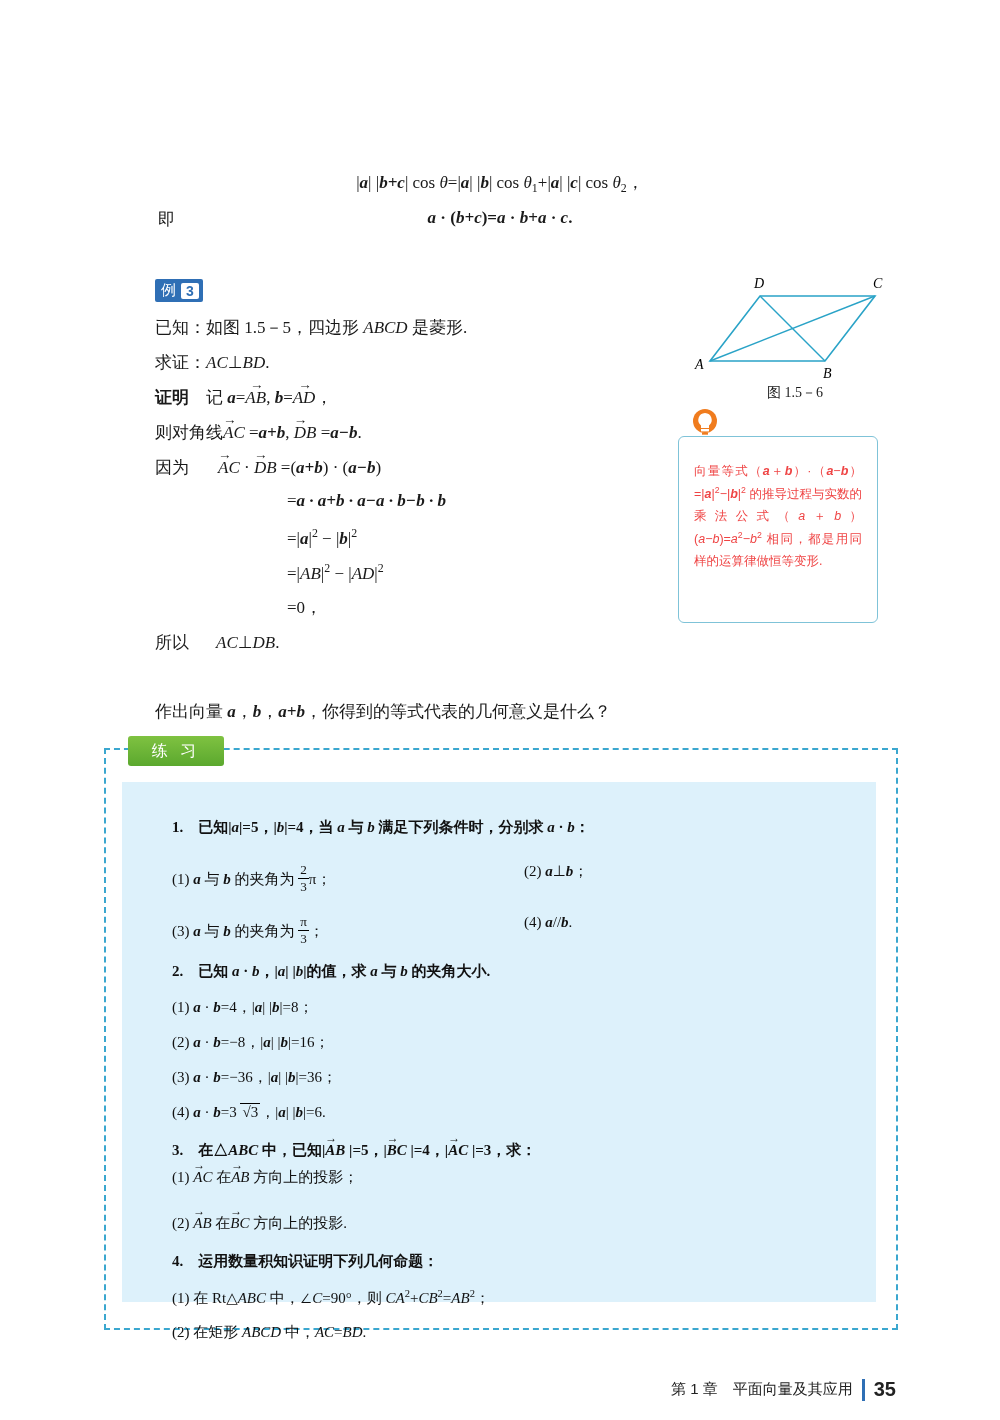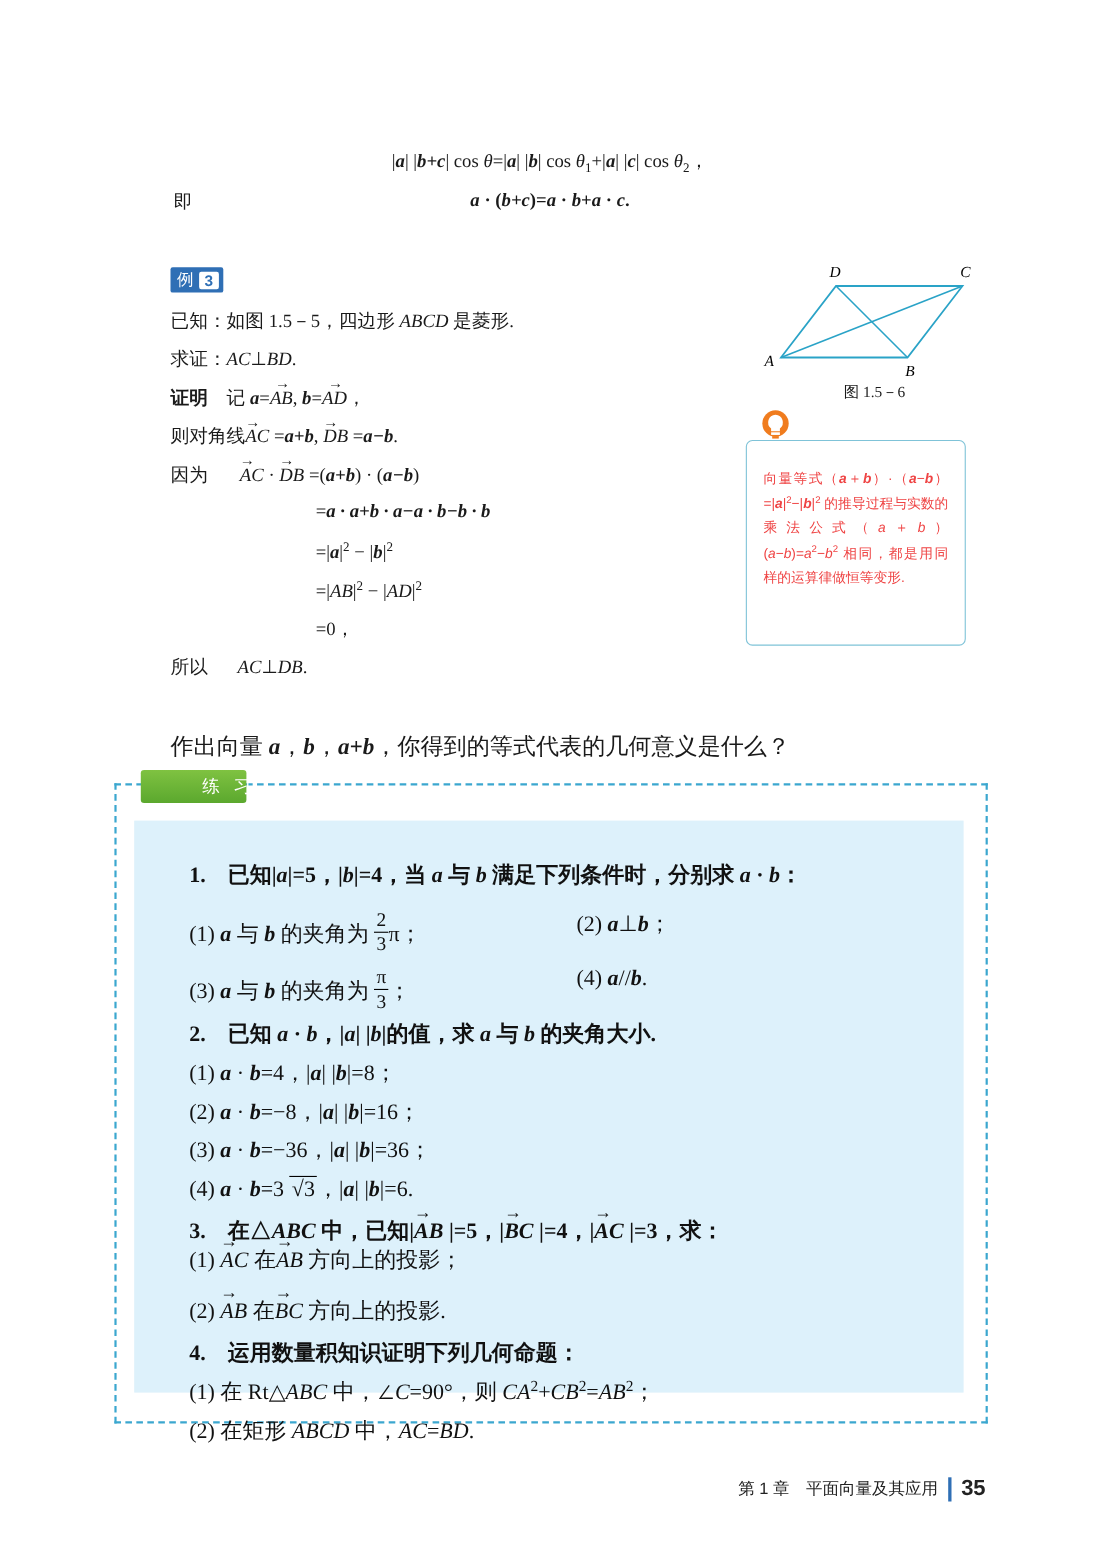--- a/index.html
+++ b/index.html
@@ -4,21 +4,21 @@
 <style>
   html,body{margin:0;padding:0;}
   body{
     width:1000px;height:1420px;
     background:#ffffff;
     font-family:"Liberation Serif", serif;
     color:#1a1a1a;
     position:relative;
     overflow:hidden;
   }
-  .page{position:relative;width:1000px;height:1000px;}
+  .page{position:relative;width:1000px;height:1000px;margin-top:36px;}
 
   
   .formula-top{
     position:absolute;left:0;top:135px;width:1000px;text-align:center;
     font-size:17px;
   }
   .formula-top2{
     position:absolute;left:0;top:172px;width:1000px;text-align:center;
     font-size:17px;font-weight:bold;
   }
@@ -58,44 +58,43 @@
     font-size:12.5px;line-height:1.75;color:#ef4444;
     text-align:justify;
     font-family:"Liberation Sans",sans-serif;
   }
   .bulb{
     position:absolute;left:690px;top:372px;width:30px;height:34px;
   }
 
   
   .think1{position:absolute;left:155px;top:628px;font-size:17px;}
-  .think2{position:absolute;left:155px;top:664px;font-size:21px;}
+  .think2{position:absolute;left:155px;top:664px;font-size:17px;}
 
   
   .ex-outer{
     position:absolute;left:104px;top:712px;width:790px;height:578px;
     border:2px dashed #3ba7cf;
   }
   .ex-inner{
     position:absolute;left:122px;top:746px;width:754px;height:520px;
     background:#ddf1fb;
   }
   .lianxi{
     position:absolute;left:128px;top:700px;width:96px;height:30px;
     background:linear-gradient(#7fc241,#5ba82e);
     border-radius:3px;
   }
   .lianxi span{
     position:absolute;left:0;top:0;width:96px;height:30px;
     display:flex;align-items:center;justify-content:center;
     color:#fff;font-size:16px;letter-spacing:4px;
     font-family:"Liberation Sans",sans-serif;
-    padding-left:32px;
-  }
-  .q{position:absolute;font-size:20px;color:#111;}
+  }
+  .q{position:absolute;font-size:15px;color:#111;}
   .q.bold{font-weight:bold;}
 
   
   .footer{
     position:absolute;right:104px;top:1342px;
     display:flex;align-items:center;font-size:15px;
     font-family:"Liberation Sans",sans-serif;color:#222;
   }
   .footer .bar{
     width:3px;height:22px;background:#2f6fb5;margin:0 9px;

